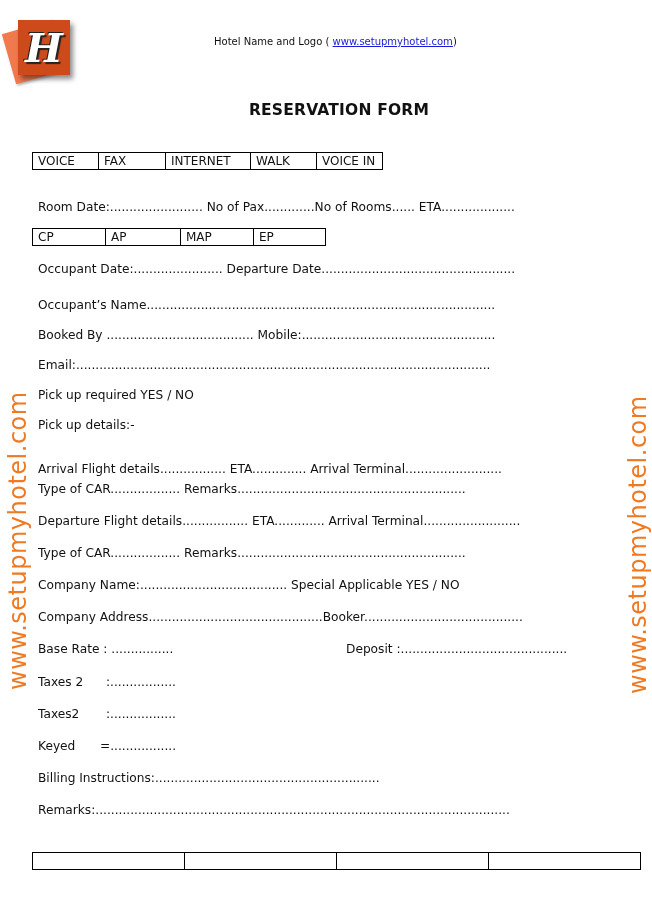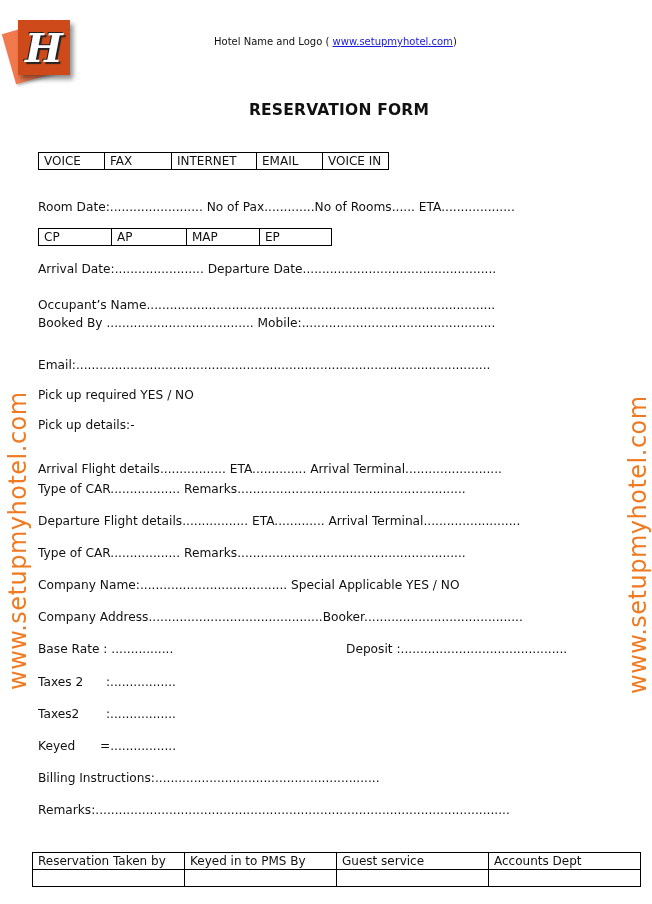--- a/index.html
+++ b/index.html
@@ -11,21 +11,21 @@
                 background:#f07a4e; transform:rotate(-16deg); box-shadow:1px 2px 3px rgba(0,0,0,0.3); }
   .logo .front { position:absolute; left:12px; top:12px; width:52px; height:55px;
                  background:#cf4a1a; box-shadow:3px 4px 5px rgba(0,0,0,0.45); }
   .logo .glyph { position:absolute; left:12px; top:12px; width:52px; height:55px;
                  display:flex; align-items:center; justify-content:center;
                  font-family:"DejaVu Serif", serif; font-style:italic; font-weight:bold;
                  font-size:40px; color:#fff; text-shadow:2px 2px 1px #222, -1px -1px 0 #222; }
   .header-line { left:214px; top:36px; font-size:10px; }
   .header-line a { color:#1a1ad8; text-decoration:underline; }
   .title { left:0; width:678px; text-align:center; top:101px; font-weight:bold; font-size:15.5px; letter-spacing:0.2px; }
-  table.box { position:absolute; border-collapse:collapse;margin-left:6px; }
+  table.box { position:absolute; border-collapse:collapse; }
   table.box td { border:1px solid #000; padding:0 0 0 5px; font-size:12px; height:16px; line-height:16px; vertical-align:middle; }
   .line { left:38px; font-size:12.2px; }
   .u { }
   .wm { position:absolute; color:#f07a22; font-size:24px; font-family:"DejaVu Sans", sans-serif;
         transform-origin:0 0; white-space:nowrap; letter-spacing:0.5px; }
   .wm-left { left:4px; top:690px; transform:rotate(-90deg); }
   .wm-right { left:624px; top:694px; transform:rotate(-90deg); }
   table.sig { position:absolute; left:32px; top:852px; border-collapse:collapse; }
   table.sig td { border:1px solid #000; width:146px; padding:0 0 0 5px; height:16px; line-height:16px; font-size:12px; }
 </style>
@@ -43,42 +43,42 @@
 </div>
 
 <div class="abs title">RESERVATION FORM</div>
 
 <table class="box" style="left:32px; top:152px;">
   <tbody>
       <tr>
     <td style="width:60px">VOICE</td>
     <td style="width:61px">FAX</td>
     <td style="width:79px">INTERNET</td>
-    <td style="width:60px">EMAIL</td>
+    <td style="width:60px">WALK</td>
     <td style="width:60px">VOICE IN</td>
   </tr>
 </tbody>
   </table>
 
 <div class="abs line" style="top:200px">Room Date:........................ No of Pax.............No of Rooms...... ETA...................</div>
 
 <table class="box" style="left:32px; top:228px;">
   <tbody>
       <tr>
     <td style="width:67px">CP</td>
     <td style="width:69px">AP</td>
     <td style="width:67px">MAP</td>
     <td style="width:66px">EP</td>
   </tr>
 </tbody>
   </table>
 
-<div class="abs line" style="top:262px">Arrival Date:....................... Departure Date..................................................</div>
+<div class="abs line" style="top:262px">Occupant Date:....................... Departure Date..................................................</div>
 <div class="abs line" style="top:298px">Occupant’s Name..........................................................................................</div>
-<div class="abs line" style="top:316px">Booked By ...................................... Mobile:..................................................</div>
+<div class="abs line" style="top:328px">Booked By ...................................... Mobile:..................................................</div>
 <div class="abs line" style="top:358px">Email:...........................................................................................................</div>
 <div class="abs line" style="top:388px">Pick up required YES / NO</div>
 <div class="abs line" style="top:418px">
   <span class="u">Pick up details</span><span>:-</span>
 </div>
 <div class="abs line" style="top:462px">Arrival Flight details................. ETA.............. Arrival Terminal.........................</div>
 <div class="abs line" style="top:482px">Type of CAR.................. Remarks...........................................................</div>
 <div class="abs line" style="top:514px">Departure Flight details................. ETA............. Arrival Terminal.........................</div>
 <div class="abs line" style="top:546px">Type of CAR.................. Remarks...........................................................</div>
 <div class="abs line" style="top:578px">Company Name:...................................... Special Applicable YES / NO</div>
@@ -91,26 +91,20 @@
 <div class="abs line" style="top:707px">Taxes2</div>
 <div class="abs" style="left:106px; top:707px;">:.................</div>
 <div class="abs line" style="top:739px">Keyed</div>
 <div class="abs" style="left:100px; top:739px;">=.................</div>
 
 <div class="abs line" style="top:771px">Billing Instructions:..........................................................</div>
 <div class="abs line" style="top:803px">Remarks:...........................................................................................................</div>
 
 <table class="sig">
   <tbody>
-      <tr>
-    <td>Reservation Taken by</td>
-    <td>Keyed in to PMS By</td>
-    <td>Guest service</td>
-    <td>Accounts Dept</td>
-  </tr>
   <tr>
     <td></td>
     <td></td>
     <td></td>
     <td></td>
   </tr>
 </tbody>
   </table>
 
 <div class="wm wm-left">www.setupmyhotel.com</div>

